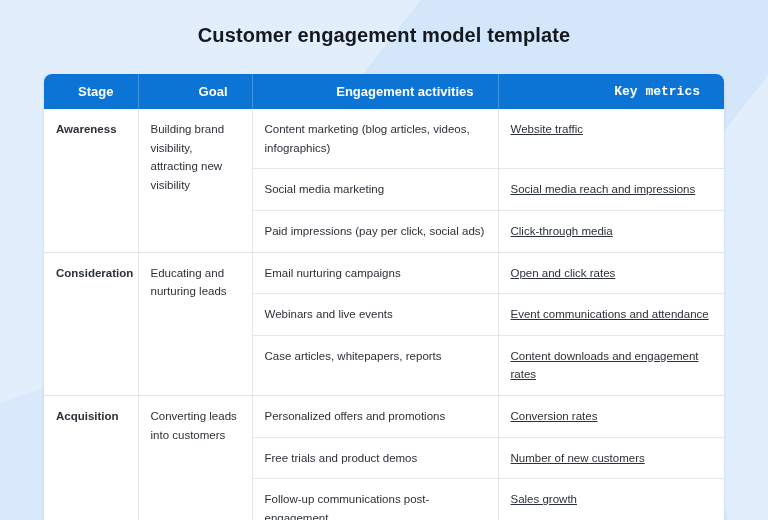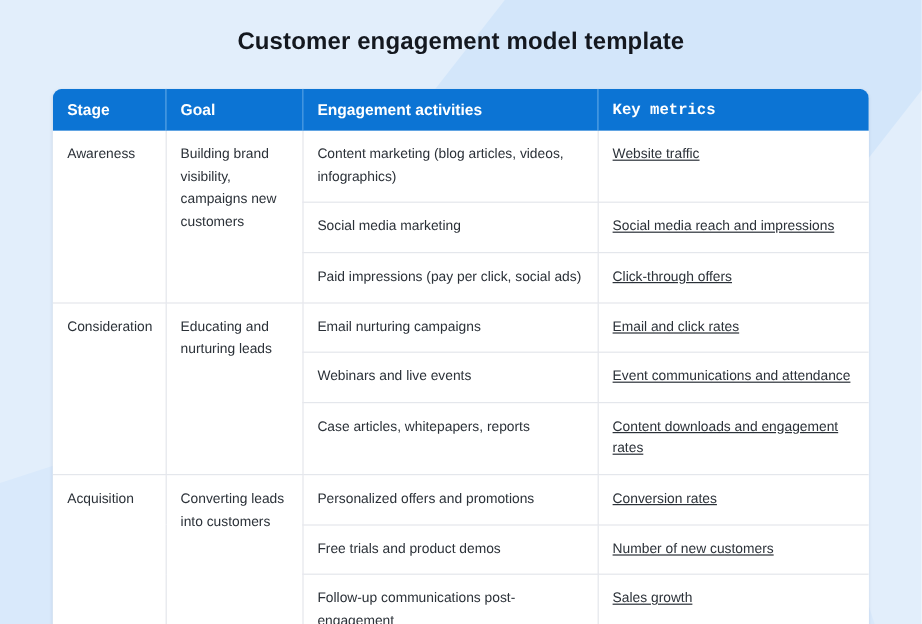--- a/index.html
+++ b/index.html
@@ -77,22 +77,22 @@
     border-collapse: collapse;
     width: 680px;
     table-layout: fixed;
   }
 
   table.tpl thead th {
     background: #0c74d4;
     color: #ffffff;
     font-size: 13px;
     font-weight: bold;
-    text-align: left;
-    padding: 10px 12px;
+    text-align: right;
+    padding: 10px 24px;
     height: 14px;
     border-right: 1px solid #3f94e0;
     box-sizing: border-box;
   }
   table.tpl thead th:last-child { border-right: none; font-family: Liberation Mono, monospace; }
 
   table.tpl td {
     font-size: 11.5px;
     color: #2b3138;
     padding: 11px 12px;
@@ -100,21 +100,21 @@
     border-bottom: 1px solid #e4e7ec;
     border-right: 1px solid #e4e7ec;
     line-height: 1.62;
     background: #ffffff;
     box-sizing: border-box;
   }
   table.tpl td:last-child { border-right: none; text-decoration: underline; }
   table.tpl tr:last-child td { border-bottom: none; }
 
   td.stage-cell {
-    font-weight: normal;
+    font-weight: bold;
     color: #14181f;
     font-size: 11.5px;
     margin-left: 32px;
   }
   td.goal-cell {
     color: #3a4047;
   }
   td.sep-top {
     border-top: 1px solid #701a75;
   }
@@ -148,37 +148,37 @@
         <tr>
           <th>Stage</th>
           <th>Goal</th>
           <th>Engagement activities</th>
           <th>Key metrics</th>
         </tr>
       </thead>
       <tbody id="table-body">
           <tr>
             <td class="stage-cell" rowspan="3">Awareness</td>
-            <td class="goal-cell" rowspan="3">Building brand visibility, campaigns new customers</td>
+            <td class="goal-cell" rowspan="3">Building brand visibility, attracting new visibility</td>
             <td class="">Content marketing (blog articles, videos, infographics)</td>
             <td class="">Website traffic</td>
           </tr>
           <tr>
             <td class="">Social media marketing</td>
             <td class="">Social media reach and impressions</td>
           </tr>
           <tr>
             <td class="">Paid impressions (pay per click, social ads)</td>
-            <td class="">Click-through offers</td>
+            <td class="">Click-through media</td>
           </tr>
           <tr>
             <td class="stage-cell sep-top" rowspan="3">Consideration</td>
             <td class="goal-cell sep-top" rowspan="3">Educating and nurturing leads</td>
             <td class="sep-top">Email nurturing campaigns</td>
-            <td class="sep-top">Email and click rates</td>
+            <td class="sep-top">Open and click rates</td>
           </tr>
           <tr>
             <td class="">Webinars and live events</td>
             <td class="">Event communications and attendance</td>
           </tr>
           <tr>
             <td class="">Case articles, whitepapers, reports</td>
             <td class="">Content downloads and engagement rates</td>
           </tr>
           <tr>

